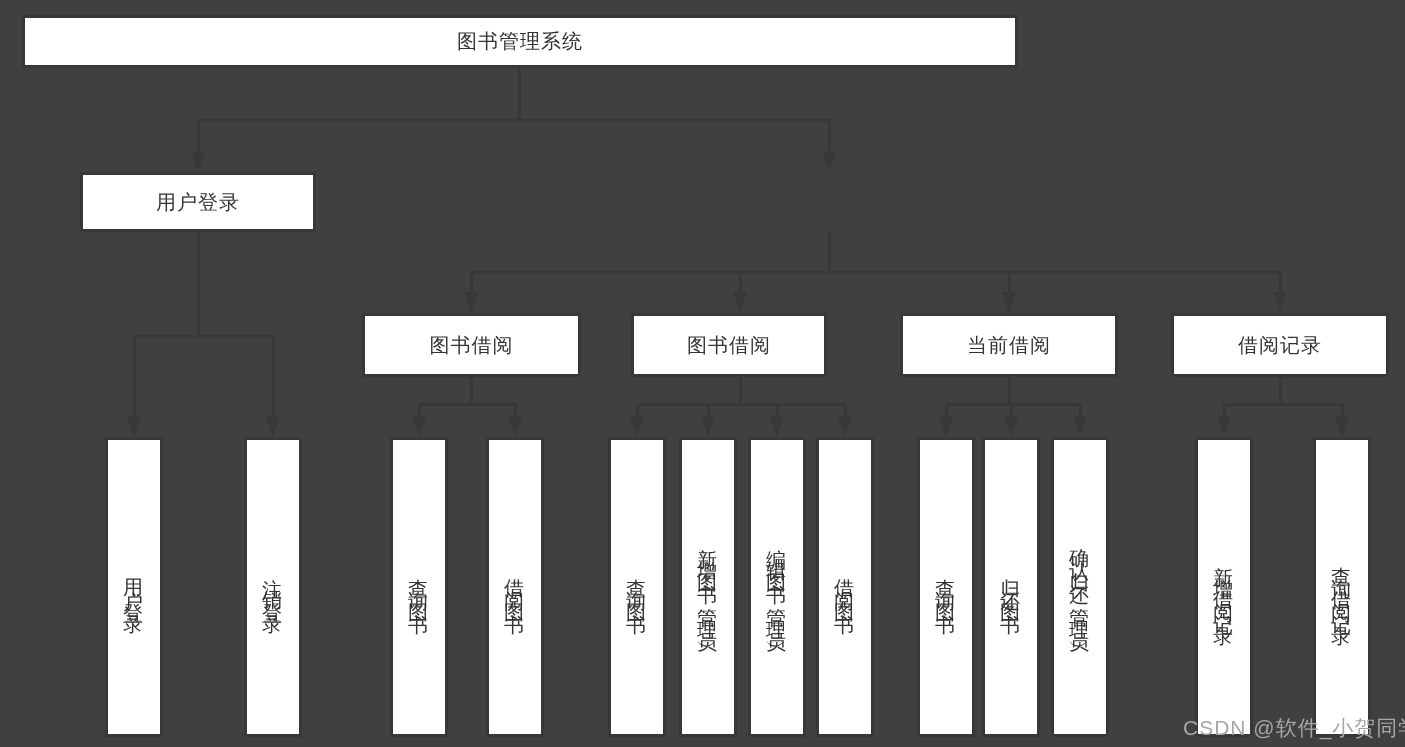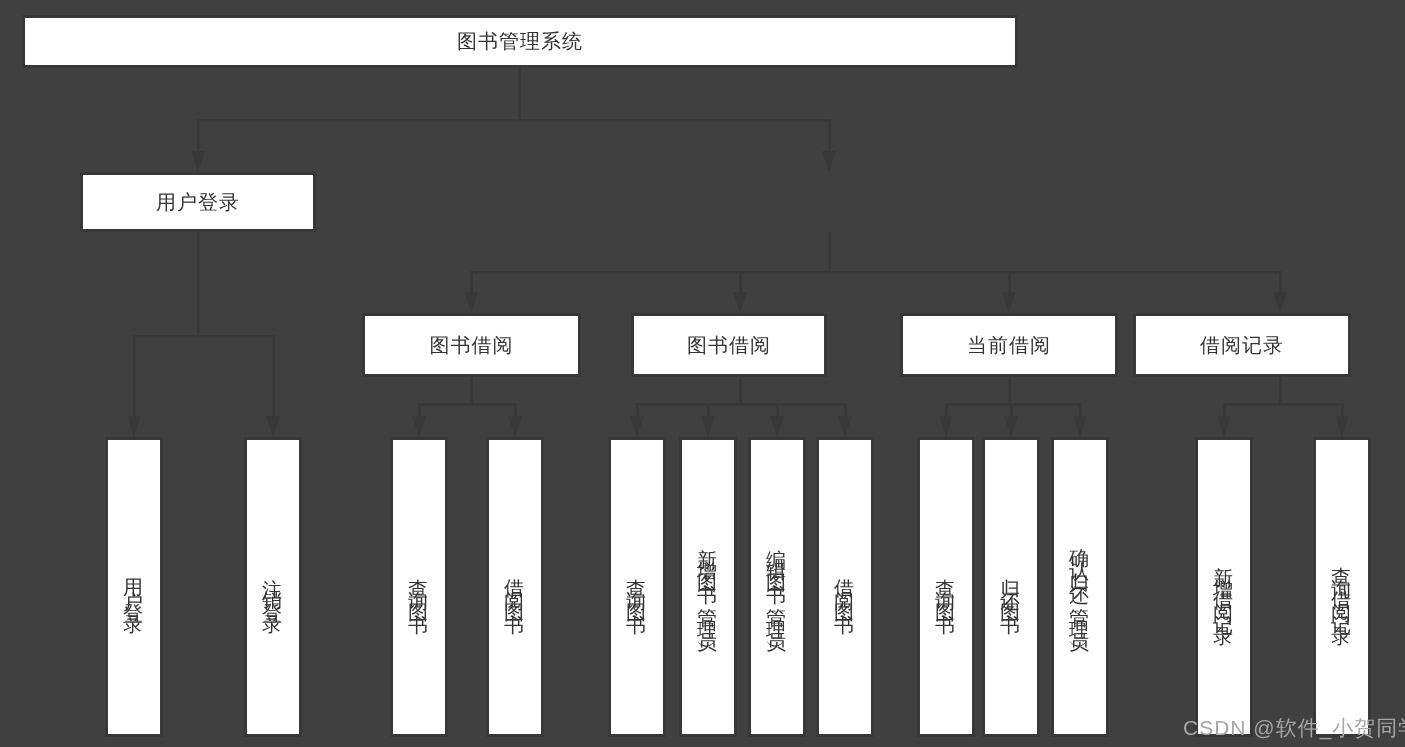--- a/index.html
+++ b/index.html
@@ -57,21 +57,21 @@
   <div class="vl" style="left:1008px;top:271px;height:21px"></div>
   <div class="vl" style="left:1279px;top:271px;height:21px"></div>
   <div class="arr" style="left:464px;top:292px"></div>
   <div class="arr" style="left:733px;top:292px"></div>
   <div class="arr" style="left:1002px;top:292px"></div>
   <div class="arr" style="left:1273px;top:292px"></div>
 
   <div class="box" style="left:362px;top:313px;width:219px;height:64px">图书借阅</div>
   <div class="box" style="left:631px;top:313px;width:196px;height:64px">图书借阅</div>
   <div class="box" style="left:900px;top:313px;width:218px;height:64px">当前借阅</div>
-  <div class="box" style="left:1133px;top:313px;width:218px;height:64px">借阅记录</div>
+  <div class="box" style="left:1171px;top:313px;width:218px;height:64px">借阅记录</div>
 
   <div class="vl" style="left:470px;top:377px;height:26px"></div>
   <div class="hl" style="left:418px;top:403px;width:99px"></div>
   <div class="vl" style="left:418px;top:403px;height:13px"></div>
   <div class="vl" style="left:514px;top:403px;height:13px"></div>
   <div class="arr" style="left:412px;top:416px"></div>
   <div class="arr" style="left:508px;top:416px"></div>
 
   <div class="vl" style="left:739px;top:377px;height:26px"></div>
   <div class="hl" style="left:636px;top:403px;width:211px"></div>

